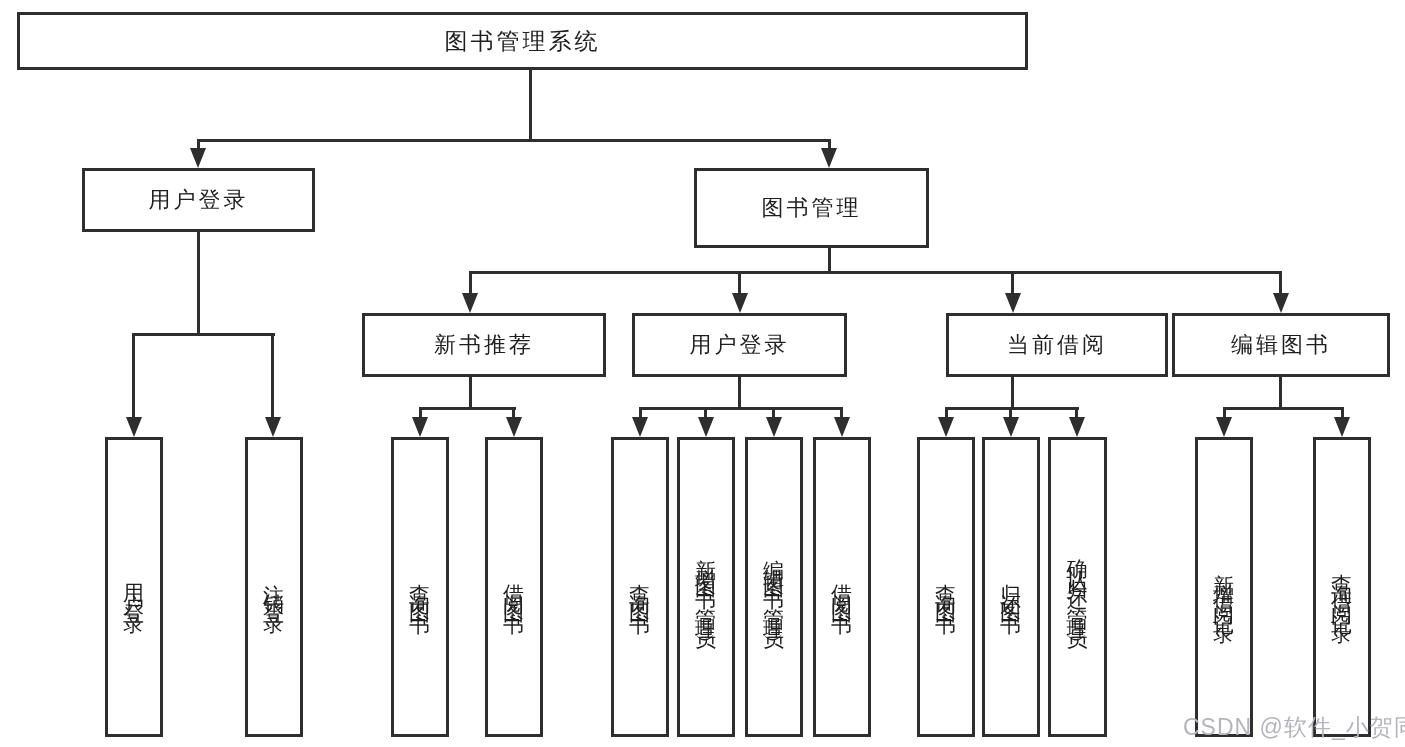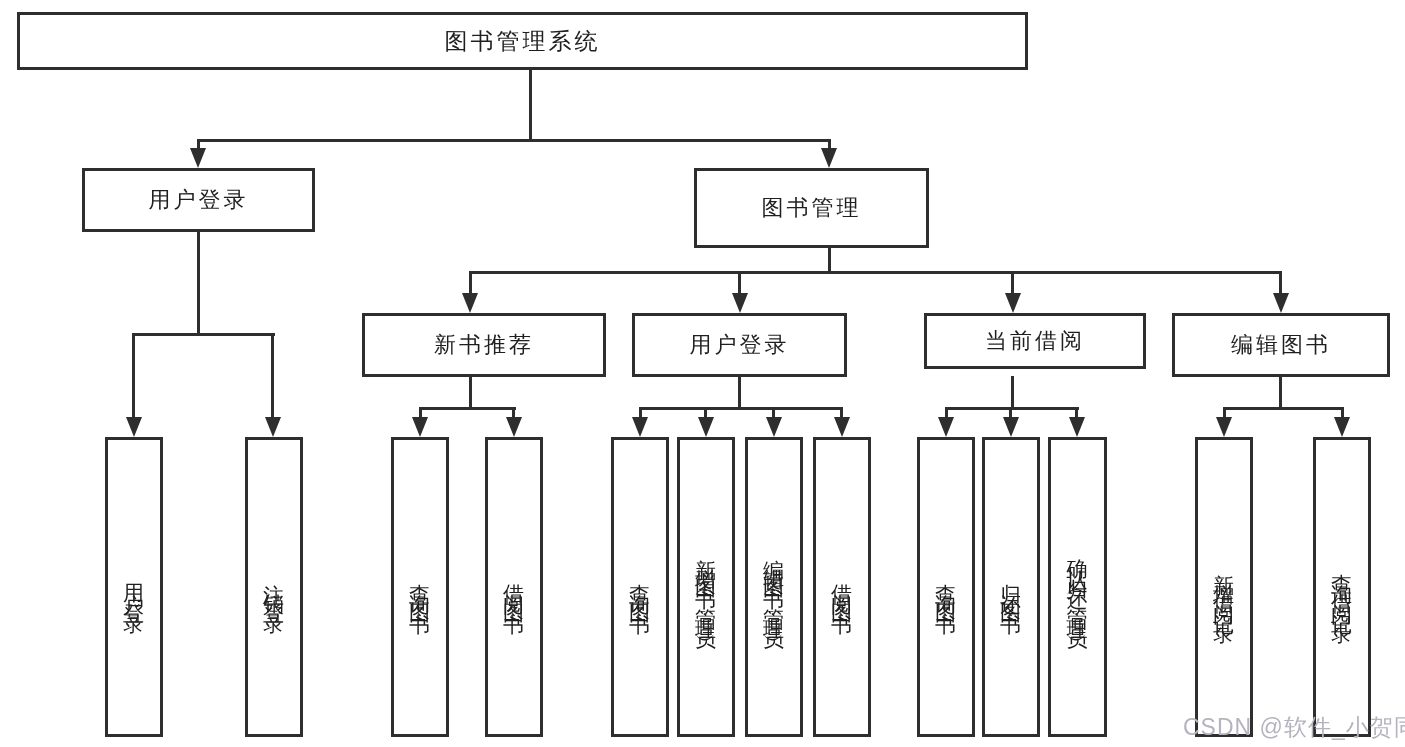--- a/index.html
+++ b/index.html
@@ -124,21 +124,21 @@
   <div class="box" style="left:694px;top:168px;width:235px;height:80px">
     <span class="hlabel">图书管理</span>
   </div>
 
   <div class="box" style="left:362px;top:313px;width:244px;height:64px">
     <span class="hlabel">新书推荐</span>
   </div>
   <div class="box" style="left:632px;top:313px;width:215px;height:64px">
     <span class="hlabel">用户登录</span>
   </div>
-  <div class="box" style="left:924px;top:313px;width:222px;height:56px">
+  <div class="box" style="left:946px;top:313px;width:222px;height:64px">
     <span class="hlabel">当前借阅</span>
   </div>
   <div class="box" style="left:1172px;top:313px;width:218px;height:64px">
     <span class="hlabel">编辑图书</span>
   </div>
 
   <div class="box" style="left:105px;top:437px;width:58px;height:300px">
     <span class="vlabel">用户登录</span>
   </div>
   <div class="box" style="left:245px;top:437px;width:58px;height:300px">

